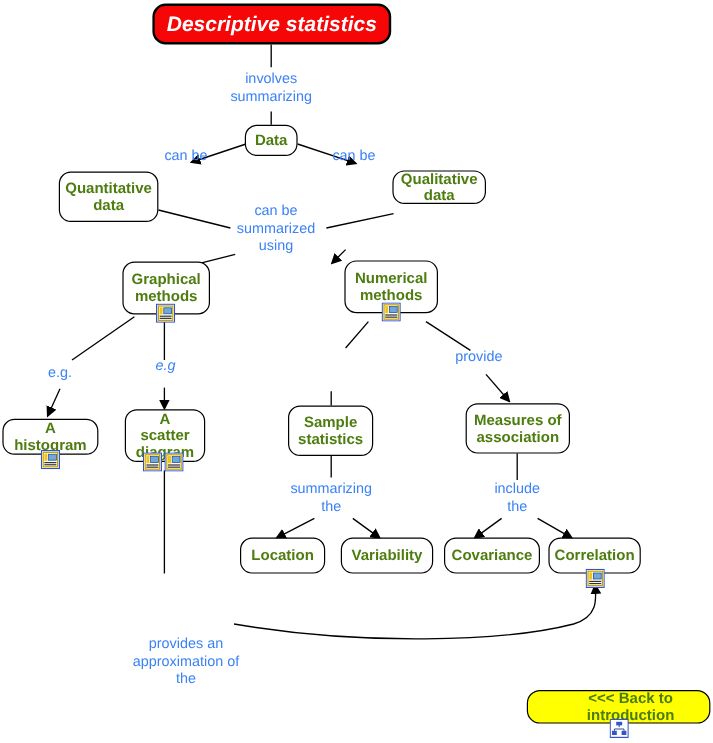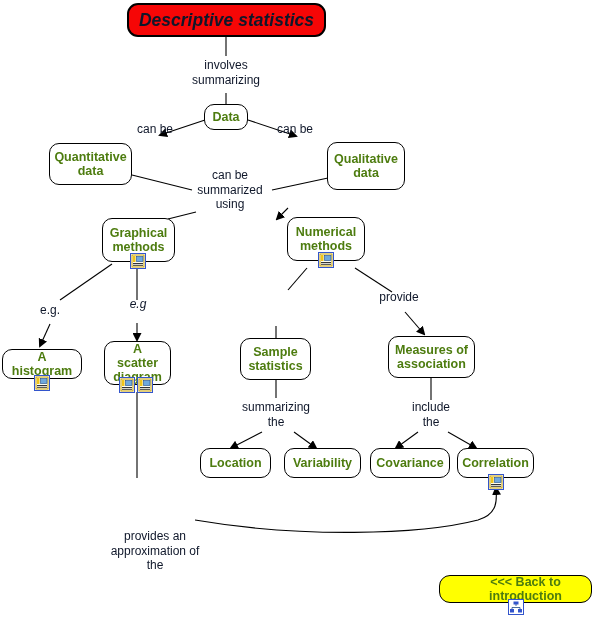--- a/index.html
+++ b/index.html
@@ -40,37 +40,37 @@
     align-items: center;
     justify-content: center;
     padding: 2px 6px;
     white-space: pre-line;
     font-weight: bold;
   }
   .node.title {
     background: #f60606;
     border: 2px solid #000000;
     border-radius: 11px;
-    color: #0f172a;
+    color: #ffffff;
     font-weight: bold;
     font-style: italic;
     font-size: 17.5px;
     line-height: 20px;
   }
   .node.backlink {
     background: #ffff00;
     border: 1px solid #000000;
     border-radius: 11px;
     font-size: 12.5px;
   }
   .link-label {
     position: absolute;
     font-size: 12px;
     line-height: 14.5px;
-    color: #0f172a;
+    color: #3b82f6;
     text-align: center;
     white-space: pre-line;
   }
   .icon-row {
     position: absolute;
     display: flex;
     gap: 2px;
   }
   .ico {
     width: 16px;
@@ -144,21 +144,21 @@
   <div class="link-label" style="left:186px; top:58px; width:80px;">involves
 summarizing</div>
 
   <div class="node" style="left:204px; top:104px; width:44px; height:26px;">Data</div>
 
   <div class="link-label" style="left:128px; top:122px; width:54px;">can be</div>
   <div class="link-label" style="left:268px; top:122px; width:54px;">can be</div>
 
   <div class="node" style="left:49px; top:143px; width:83px; height:42px;">Quantitative
 data</div>
-  <div class="node" style="left:327px; top:142px; width:78px; height:48px;">Qualitative
+  <div class="node" style="left:327px; top:142px; width:78px; height:28px;">Qualitative
 data</div>
 
   <div class="link-label" style="left:190px; top:168px; width:80px;">can be
 summarized
 using</div>
 
   <div class="node" style="left:102px; top:218px; width:73px; height:44px;">Graphical
 methods</div>
   <div class="icon-row" style="left:130px; top:253px;">
     <span class="ico">

